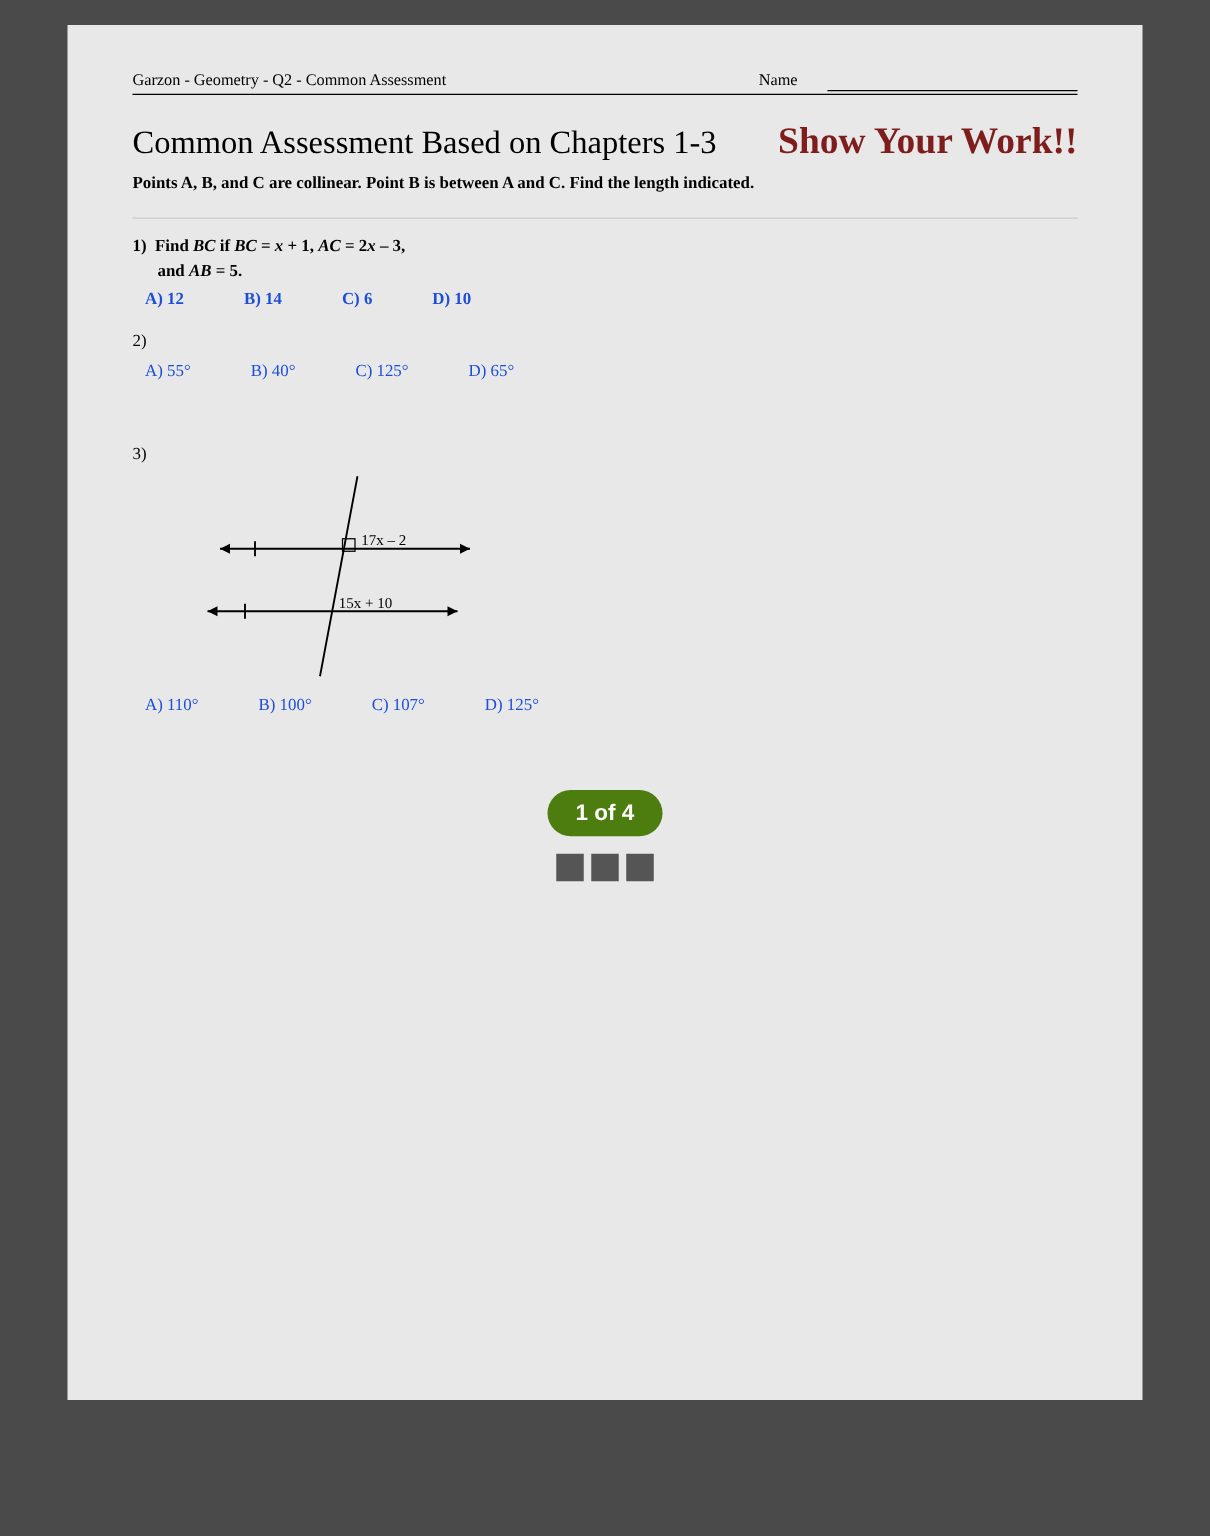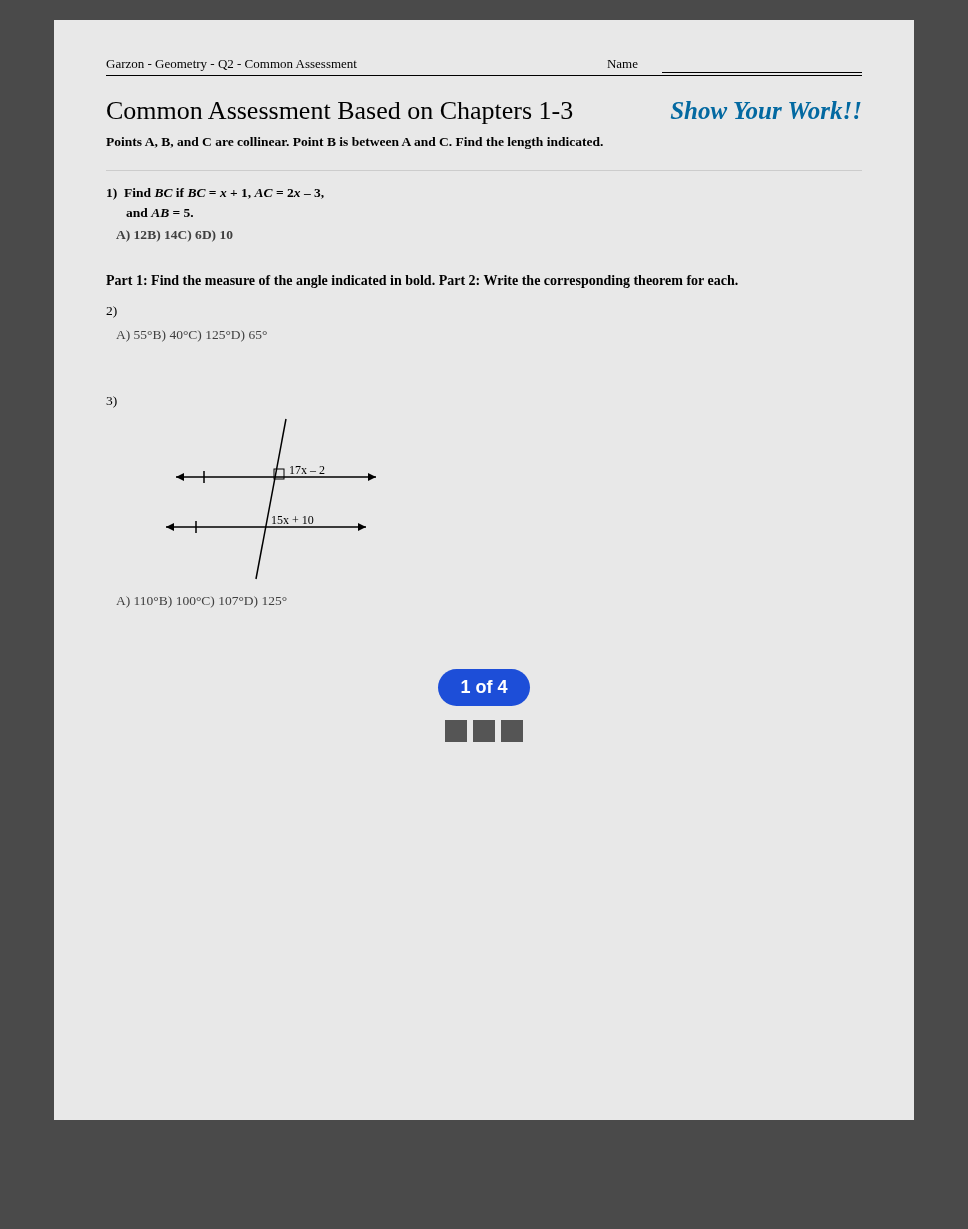--- a/index.html
+++ b/index.html
@@ -52,24 +52,23 @@
       align-items: baseline;
       margin-bottom: 8px;
       margin-top: 20px;
     }
     .main-title {
       font-size: 26px;
       font-weight: normal;
       color: #000;
     }
     .show-work {
-      font-size: 25px;
-      font-weight: bold;
-      color: #0369a1;
-      font-style: italic;
+      font-size: 30px;
+      font-weight: bold;
+      color: #7f1d1d;
     }
     .instructions {
       font-size: 13.5px;
       font-weight: bold;
       color: #000;
       margin-bottom: 14px;
       border-bottom: 1px solid #ccc;
       padding-bottom: 20px;
     }
     .question-block {
@@ -79,22 +78,23 @@
     .question-text {
       font-size: 13.5px;
       color: #000;
       margin-bottom: 4px;
     }
     .question-text em {
       font-style: italic;
     }
     .answer-choices {
       display: flex;
-      font-size: 13.5px;
-      color: #404040;
+      gap: 48px;
+      font-size: 13.5px;
+      color: #1d4ed8;
       margin-top: 6px;
       margin-left: 10px;
     }
     .section-divider {
       margin: 30px 0 14px 0;
     }
     .section-title {
       font-size: 14px;
       font-weight: bold;
       color: #000;
@@ -113,21 +113,21 @@
     svg.diagram {
       overflow: visible;
     }
     
     .page-badge-container {
       display: flex;
       justify-content: center;
       margin-top: 60px;
     }
     .page-badge {
-      background: #1d4ed8;
+      background: #4d7c0f;
       color: #fff;
       border-radius: 20px;
       padding: 8px 22px;
       font-size: 18px;
       font-weight: bold;
       font-family: Arial, sans-serif;
     }
     
     .taskbar {
       display: flex;
@@ -176,23 +176,20 @@
       and <em>AB</em> = 5.
     </div>
     <div class="answer-choices">
       <span>A)  12</span>
       <span>B)  14</span>
       <span>C)  6</span>
       <span>D)  10</span>
     </div>
   </div>
 
-  <div class="section-divider">
-    <div class="section-title">Part 1: Find the measure of the angle indicated in bold. Part 2: Write the corresponding theorem for each.</div>
-  </div>
 
   <div class="q2-block">
     <div class="question-number">2)</div>
     <div class="answer-choices">
       <span>A)  55°</span>
       <span>B)  40°</span>
       <span>C)  125°</span>
       <span>D)  65°</span>
     </div>
   </div>

